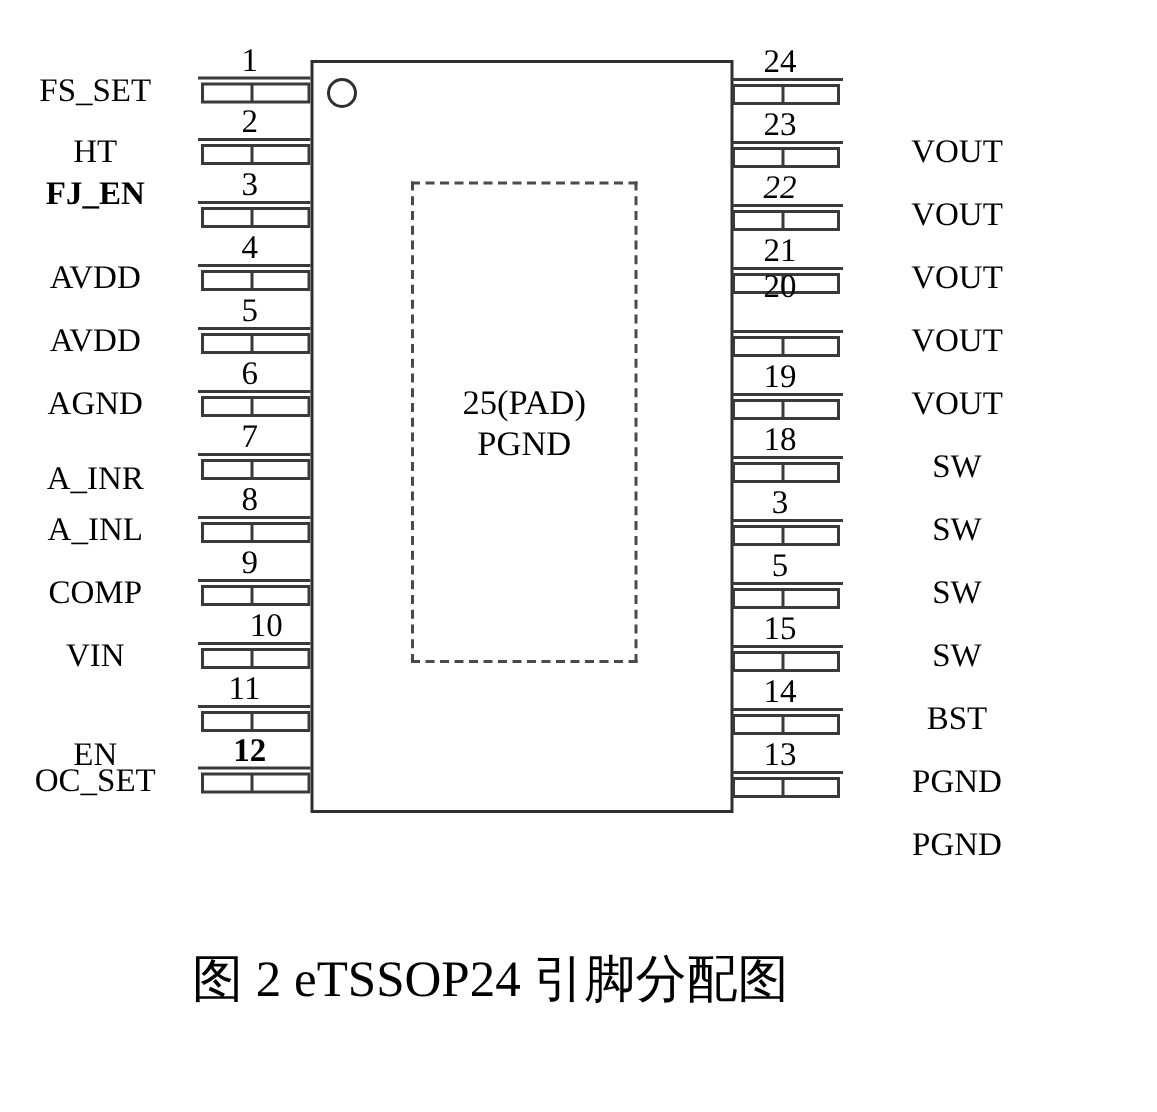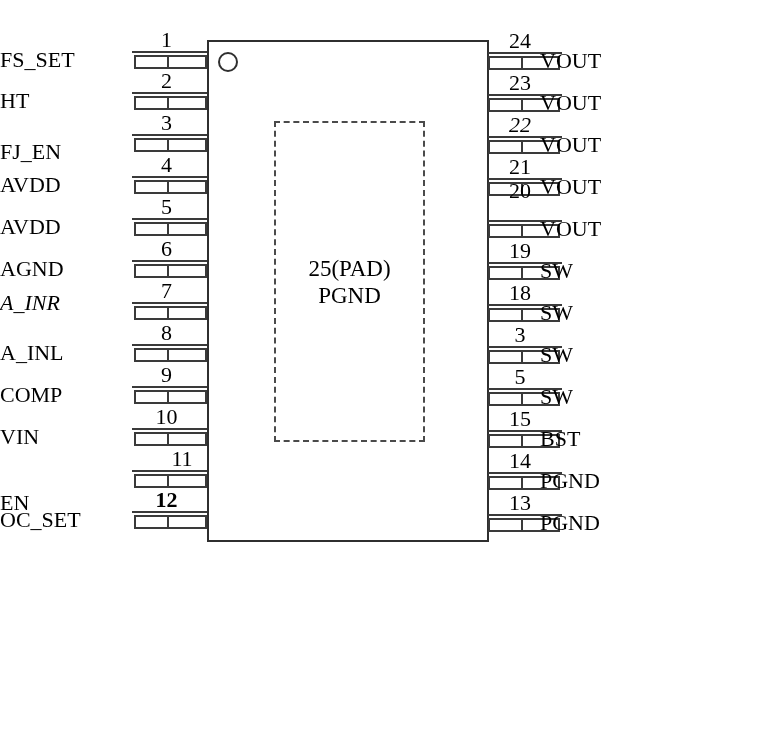--- a/index.html
+++ b/index.html
@@ -58,22 +58,22 @@
   .pin-number {
     position: absolute;
     width: 44px; height: 24px; line-height: 24px;
     font-size: 22px; text-align: center;
   }
   .pin-label {
     position: absolute;
     height: 26px; line-height: 26px;
     font-size: 22px; white-space: nowrap;
   }
-  .pin-label.left { left: 0; width: 127px; text-align: left; }
-  .pin-label.right { left: 540px; width: 140px; text-align: left; }
+  .pin-label.left { left: 0; width: 127px; text-align: center; }
+  .pin-label.right { left: 568px; width: 140px; text-align: center; margin-top: 40px; }
 
   .caption {
     position: absolute;
     left: 128px; top: 634px;
     font-size: 34px; line-height: 40px;
     white-space: nowrap;
   }
 </style>
 </head>
 <body>
@@ -100,21 +100,21 @@
       <div class="pin-box" style="left: 133.5px; top: 96.4px; width: 73.5px;">
         <div class="divider"></div>
       </div>
       <div class="pin-number" style="left: 144.5px; top: 69.4px;">2</div>
       <div class="pin-label left" style="top: 88.4px;">HT</div>
       <div class="pin-lead" style="left: 132px; top: 134.3px; width: 75px;"></div>
       <div class="pin-box" style="left: 133.5px; top: 138.3px; width: 73.5px;">
         <div class="divider"></div>
       </div>
       <div class="pin-number" style="left: 144.5px; top: 111.3px;">3</div>
-      <div class="pin-label left" style="top: 139px;">FJ_EN</div>
+      <div class="pin-label left" style="top: 116px; font-weight: bold;">FJ_EN</div>
       <div class="pin-lead" style="left: 132px; top: 176.2px; width: 75px;"></div>
       <div class="pin-box" style="left: 133.5px; top: 180.2px; width: 73.5px;">
         <div class="divider"></div>
       </div>
       <div class="pin-number" style="left: 144.5px; top: 153.2px;">4</div>
       <div class="pin-label left" style="top: 172.2px;">AVDD</div>
       <div class="pin-lead" style="left: 132px; top: 218.1px; width: 75px;"></div>
       <div class="pin-box" style="left: 133.5px; top: 222.1px; width: 73.5px;">
         <div class="divider"></div>
       </div>
@@ -124,44 +124,44 @@
       <div class="pin-box" style="left: 133.5px; top: 264px; width: 73.5px;">
         <div class="divider"></div>
       </div>
       <div class="pin-number" style="left: 144.5px; top: 237px;">6</div>
       <div class="pin-label left" style="top: 256px;">AGND</div>
       <div class="pin-lead" style="left: 132px; top: 301.9px; width: 75px;"></div>
       <div class="pin-box" style="left: 133.5px; top: 305.9px; width: 73.5px;">
         <div class="divider"></div>
       </div>
       <div class="pin-number" style="left: 144.5px; top: 278.9px;">7</div>
-      <div class="pin-label left" style="top: 290px; font-style: italic;">A_INR</div>
+      <div class="pin-label left" style="top: 306px;">A_INR</div>
       <div class="pin-lead" style="left: 132px; top: 343.8px; width: 75px;"></div>
       <div class="pin-box" style="left: 133.5px; top: 347.8px; width: 73.5px;">
         <div class="divider"></div>
       </div>
       <div class="pin-number" style="left: 144.5px; top: 320.8px;">8</div>
       <div class="pin-label left" style="top: 339.8px;">A_INL</div>
       <div class="pin-lead" style="left: 132px; top: 385.7px; width: 75px;"></div>
       <div class="pin-box" style="left: 133.5px; top: 389.7px; width: 73.5px;">
         <div class="divider"></div>
       </div>
       <div class="pin-number" style="left: 144.5px; top: 362.7px;">9</div>
       <div class="pin-label left" style="top: 381.7px;">COMP</div>
       <div class="pin-lead" style="left: 132px; top: 427.6px; width: 75px;"></div>
       <div class="pin-box" style="left: 133.5px; top: 431.6px; width: 73.5px;">
         <div class="divider"></div>
       </div>
-      <div class="pin-number" style="left: 144.5px; top: 404.6px;">10</div>
+      <div class="pin-number" style="left: 144.5px; top: 404.6px; text-align: right;">10</div>
       <div class="pin-label left" style="top: 423.6px;">VIN</div>
       <div class="pin-lead" style="left: 132px; top: 469.5px; width: 75px;"></div>
       <div class="pin-box" style="left: 133.5px; top: 473.5px; width: 73.5px;">
         <div class="divider"></div>
       </div>
-      <div class="pin-number" style="left: 160px; top: 446.5px;">11</div>
+      <div class="pin-number" style="left: 141px; top: 446.5px;">11</div>
       <div class="pin-label left" style="top: 490px;">EN</div>
       <div class="pin-lead" style="left: 132px; top: 511.4px; width: 75px;"></div>
       <div class="pin-box" style="left: 133.5px; top: 515.4px; width: 73.5px;">
         <div class="divider"></div>
       </div>
       <div class="pin-number" style="left: 144.5px; top: 488.4px; font-weight: bold;">12</div>
       <div class="pin-label left" style="top: 507.4px;">OC_SET</div>
     </div>
   <div id="right-pins">
       <div class="pin-lead" style="left: 488px; top: 52px; width: 74px;"></div>
@@ -231,14 +231,15 @@
       <div class="pin-number" style="left: 498px; top: 449px;">14</div>
       <div class="pin-label right" style="top: 468px;">PGND</div>
       <div class="pin-lead" style="left: 488px; top: 514px; width: 74px;"></div>
       <div class="pin-box" style="left: 488px; top: 518px; width: 72px;">
         <div class="divider"></div>
       </div>
       <div class="pin-number" style="left: 498px; top: 491px;">13</div>
       <div class="pin-label right" style="top: 510px;">PGND</div>
     </div>
 
+  <div class="caption">图 2 eTSSOP24 引脚分配图</div>
 
 </div>
 
 </body></html>

